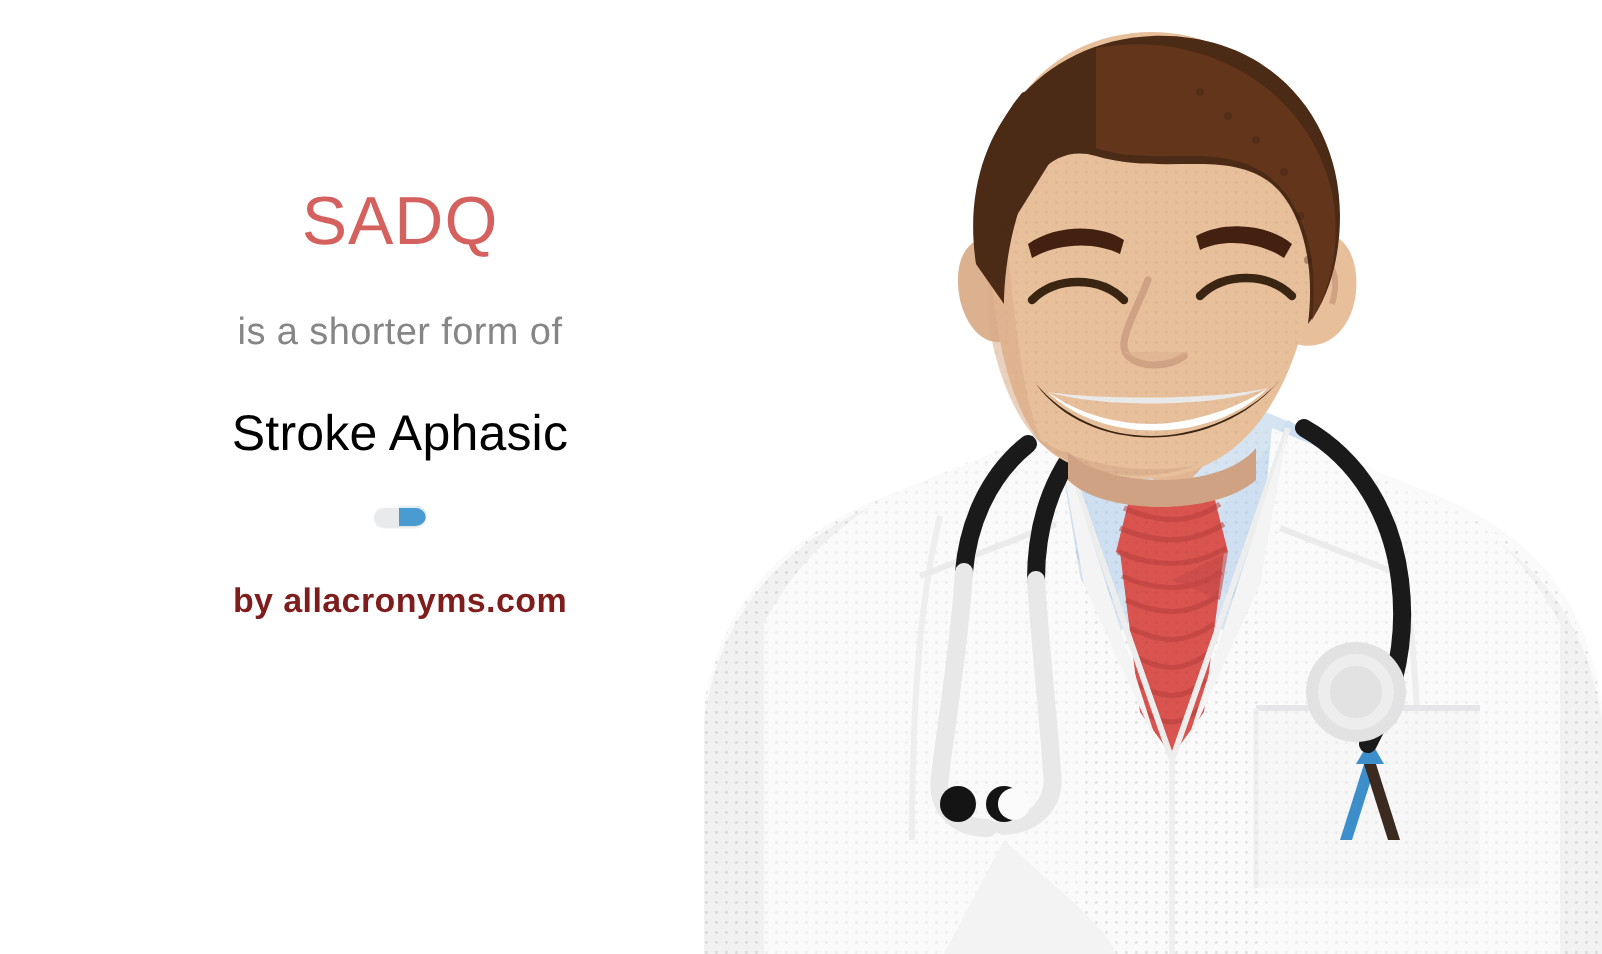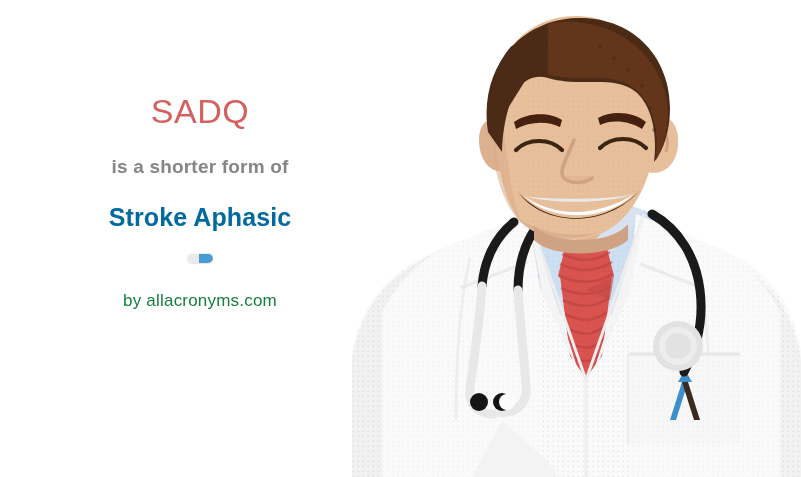--- a/index.html
+++ b/index.html
@@ -37,31 +37,31 @@
     font-size: 34px;
     font-weight: 300;
     color: #d5615f;
     letter-spacing: 0.5px;
     line-height: 1.1;
     margin: 0 0 26px 0;
   }
 
   #relation {
     font-size: 19px;
-    font-weight: 700;
+    font-weight: 400;
     color: #868686;
     letter-spacing: 0.2px;
     line-height: 1.2;
     margin: 0 0 22px 0;
   }
 
   #expansion {
     font-size: 25px;
-    font-weight: 700;
-    color: #0369a1;
+    font-weight: 400;
+    color: #000000;
     line-height: 1.30;
     letter-spacing: 0.1px;
     margin: 0 0 20px 0;
     max-width: 370px;
   }
 
   
   #pill-separator {
     width: 26px;
     height: 10px;
@@ -69,22 +69,22 @@
     margin: 0 0 28px 0;
     background: linear-gradient(90deg,
         #e9eaec 0%, #e9eaec 48%,
         #4a9bd1 48%, #4a9bd1 100%);
     box-shadow: inset 0 1px 0 rgba(255,255,255,.85),
                 0 1px 1px rgba(0,0,0,.10);
   }
 
   #byline {
     font-size: 17px;
-    font-weight: 400;
-    color: #15803d;
+    font-weight: 700;
+    color: #7f1d1d;
     letter-spacing: 0.2px;
     margin: 0;
   }
 
   
   #illustration {
     position: absolute;
     left: 352px;
     top: 0;
     width: 449px;

